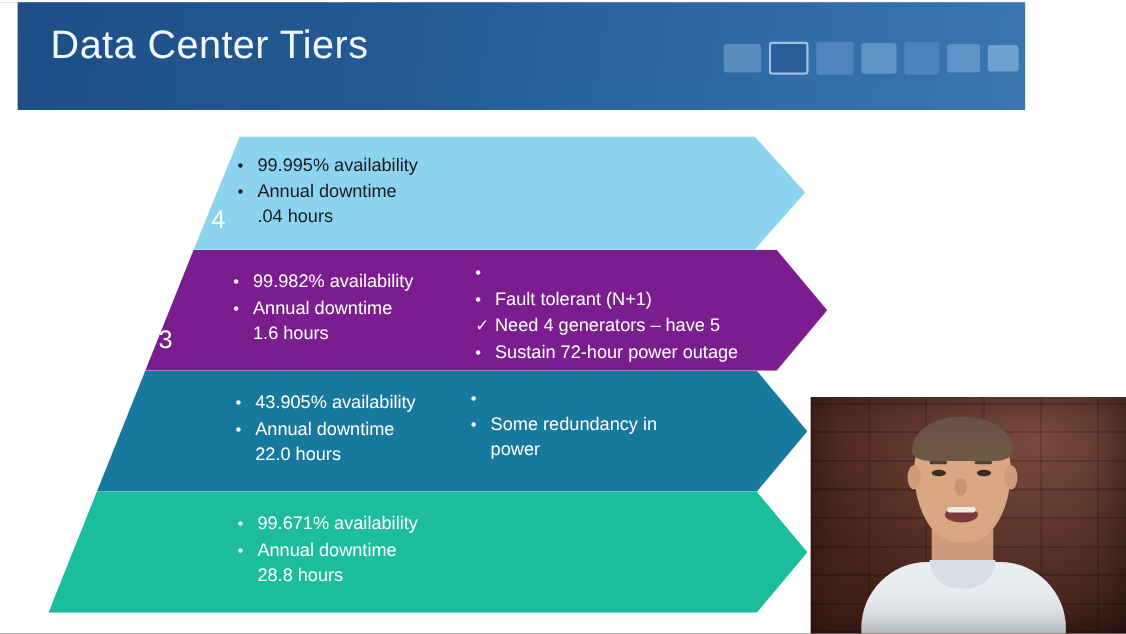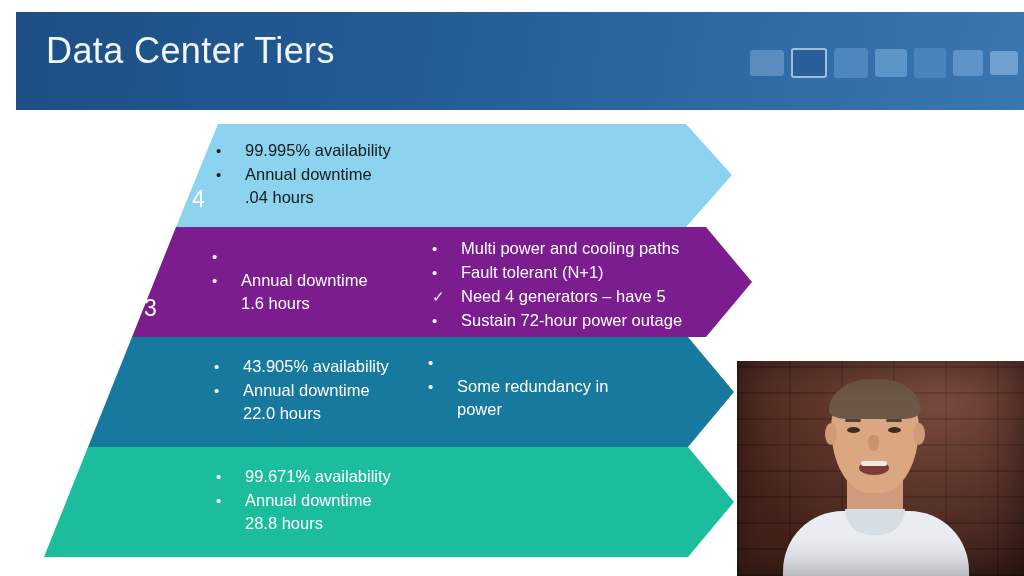--- a/index.html
+++ b/index.html
@@ -17,22 +17,22 @@
     position: relative;
     width: 1024px;
     height: 576px;
     background: #ffffff;
     overflow: hidden;
   }
 
   
   .header {
     position: absolute;
-    left: 0; top: 12px;
-    width: 1024px;
+    left: 0; top: 2px;
+    width: 932px;
     height: 98px;
     background: linear-gradient(100deg, #1c4e84 0%, #255d97 45%, #2f6aa5 72%, #3a76b0 100%);
   }
   .header-left-bar {
     position: absolute;
     left: 0; top: 0;
     width: 16px;
     height: 98px;
     background: #ffffff;
   }
@@ -90,21 +90,20 @@
   }
   .bullets .mk {
     width: 18px;
     flex: 0 0 18px;
     text-align: left;
     font-size: 15px;
     line-height: 23px;
   }
   .bullets .txt {
     white-space: pre-line;
-    margin-left: 11px;
   }
 
   
   .dark { color: #1a1a1a; }
 
   
   .webcam {
     position: absolute;
     left: 737px;
     top: 361px;
@@ -262,31 +261,31 @@
     </div>
 
     <div class="tier" style="left:132px; top:129px; width:620px; height:110px;">
       <svg width="620" height="110" viewBox="0 0 620 110" style="position:absolute;left:0;top:0;">
         <polygon points="44,0 574,0 620,55 574,110 0,110" fill="#7b1d8f"></polygon>
       </svg>
       <div class="tier-num" style="left:12px; top:68px;">3</div>
       <div class="bullets" style="left:80px; top:18px; width:215px;">
         <div class="row">
           <div class="mk">•</div>
+          <div class="txt">99.982% availability</div>
         </div>
         <div class="row">
           <div class="mk">•</div>
           <div class="txt">Annual downtime
 1.6 hours</div>
         </div>
       </div>
       <div class="bullets" style="left:300px; top:10px; width:300px;">
         <div class="row">
           <div class="mk">•</div>
-          <div class="txt">Multi power and cooling paths</div>
         </div>
         <div class="row">
           <div class="mk">•</div>
           <div class="txt">Fault tolerant (N+1)</div>
         </div>
         <div class="row">
           <div class="mk">✓</div>
           <div class="txt">Need 4 generators – have 5</div>
         </div>
         <div class="row">

